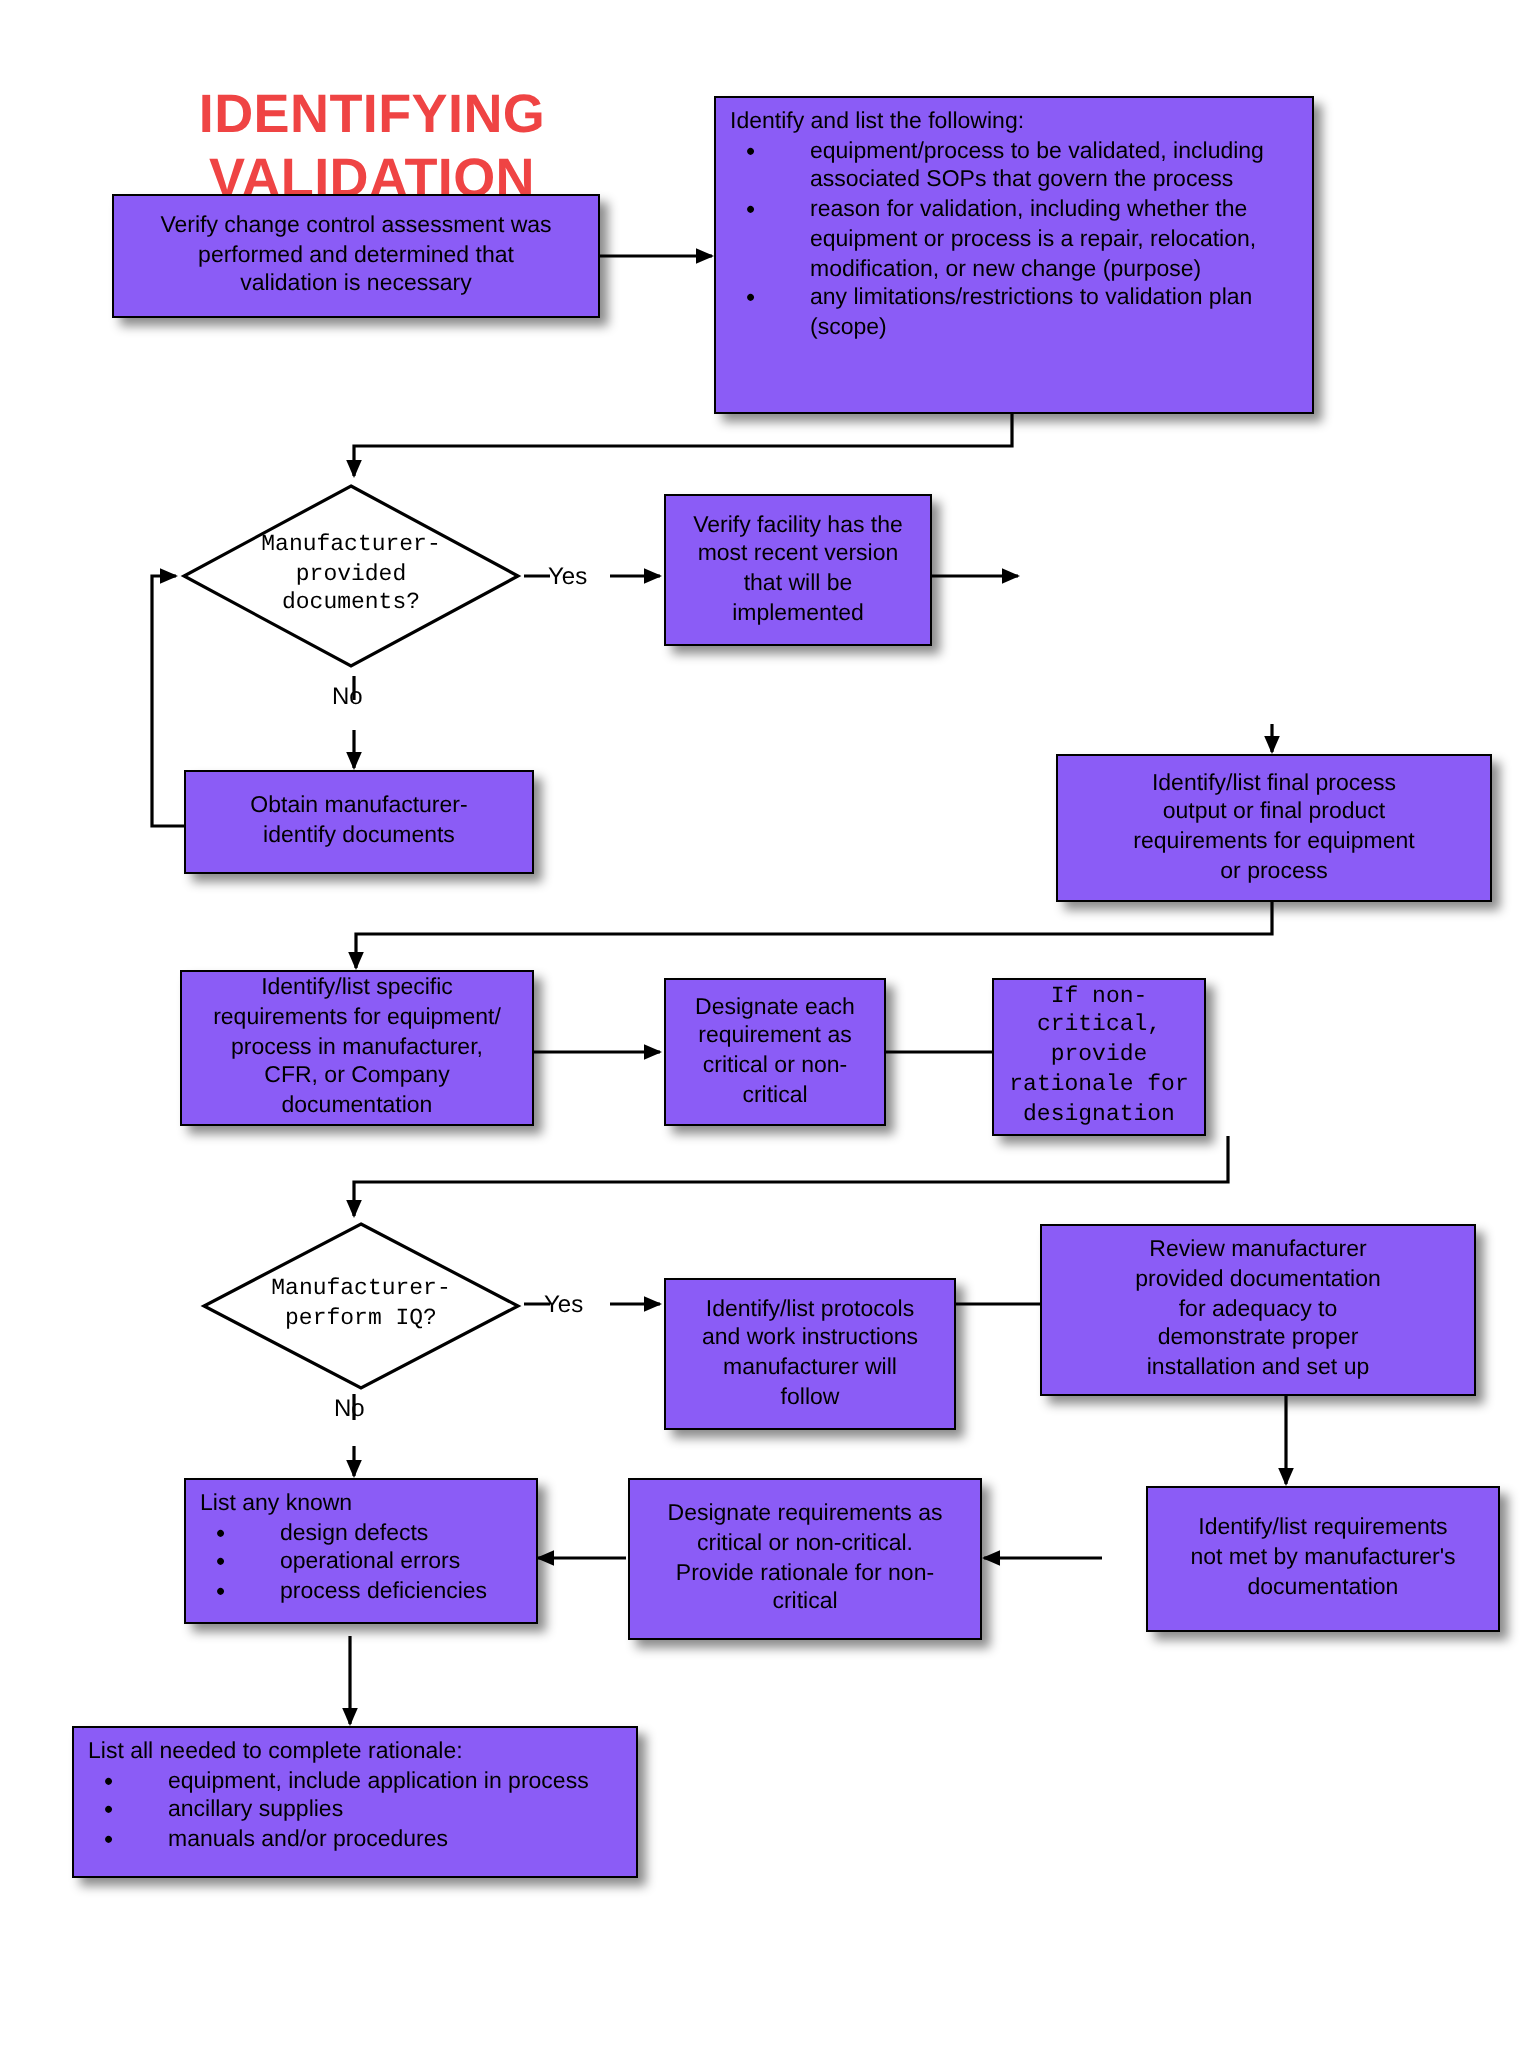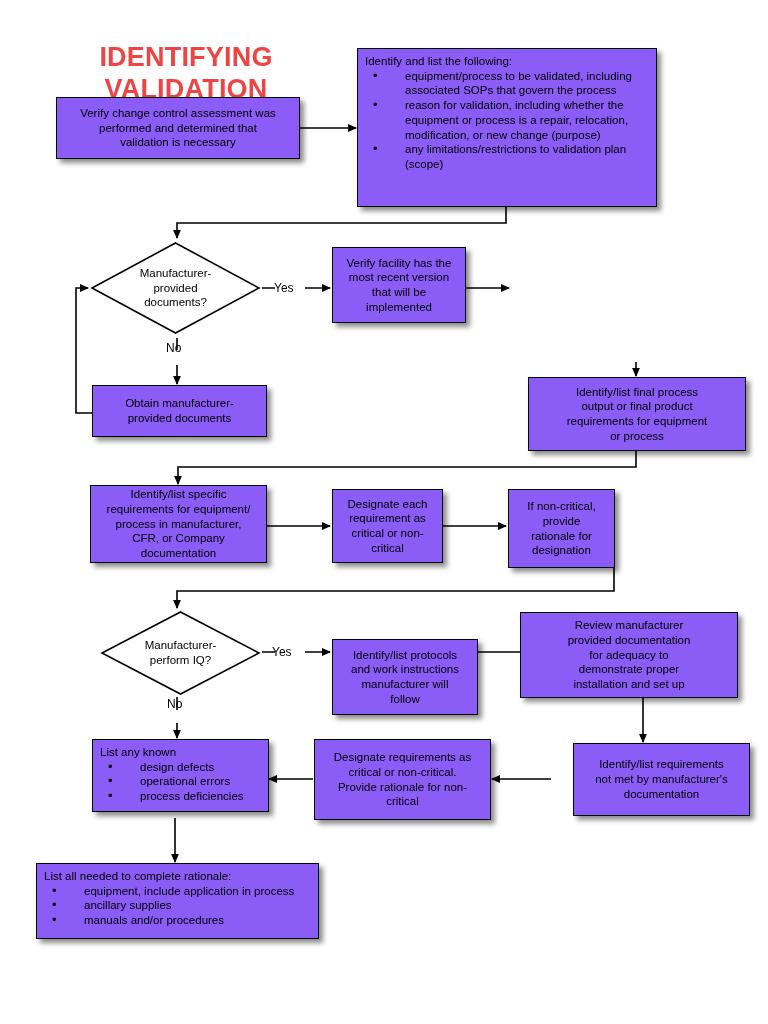--- a/index.html
+++ b/index.html
@@ -97,20 +97,21 @@
     overflow: visible;
   }
   .diamond .dtxt {
     position: relative;
     z-index: 2;
     text-align: center;
     font-size: 11.5px;
     line-height: 1.3;
     white-space: pre-line;
     color: #000;
+    font-family: Liberation Mono, monospace;
   }
   .edgelabel {
     position: absolute;
     font-size: 12px;
     color: #000;
     white-space: nowrap;
   }
 </style>
 </head>
 <body>
@@ -204,21 +205,21 @@
   <div class="node" style="left:332px; top:247px; width:134px; height:76px;">
     <span class="txt">Verify facility has the
 most recent version
 that will be
 implemented</span>
   </div>
 
 
   <div class="node" style="left:92px; top:385px; width:175px; height:52px;">
     <span class="txt">Obtain manufacturer-
-provided documents</span>
+identify documents</span>
   </div>
 
   <div class="node" style="left:528px; top:377px; width:218px; height:74px;">
     <span class="txt">Identify/list final process
 output or final product
 requirements for equipment
 or process</span>
   </div>
 
   <div class="node" style="left:90px; top:485px; width:177px; height:78px;">
@@ -229,21 +230,21 @@
 documentation</span>
   </div>
 
   <div class="node" style="left:332px; top:489px; width:111px; height:74px;">
     <span class="txt">Designate each
 requirement as
 critical or non-
 critical</span>
   </div>
 
-  <div class="node" style="left:508px; top:489px; width:107px; height:79px;">
+  <div class="node" style="left:496px; top:489px; width:107px; height:79px;font-family:Liberation Mono, monospace;">
     <span class="txt">If non-critical,
 provide
 rationale for
 designation</span>
   </div>
 
   <div class="diamond" style="left:98px; top:609px; width:165px; height:88px;">
     <svg class="shape" width="165" height="88" viewBox="0 0 165 88">
       <polygon points="82.5,3 161,44 82.5,85 4,44" fill="#fff" stroke="#000" stroke-width="1.6"></polygon>
     </svg>

